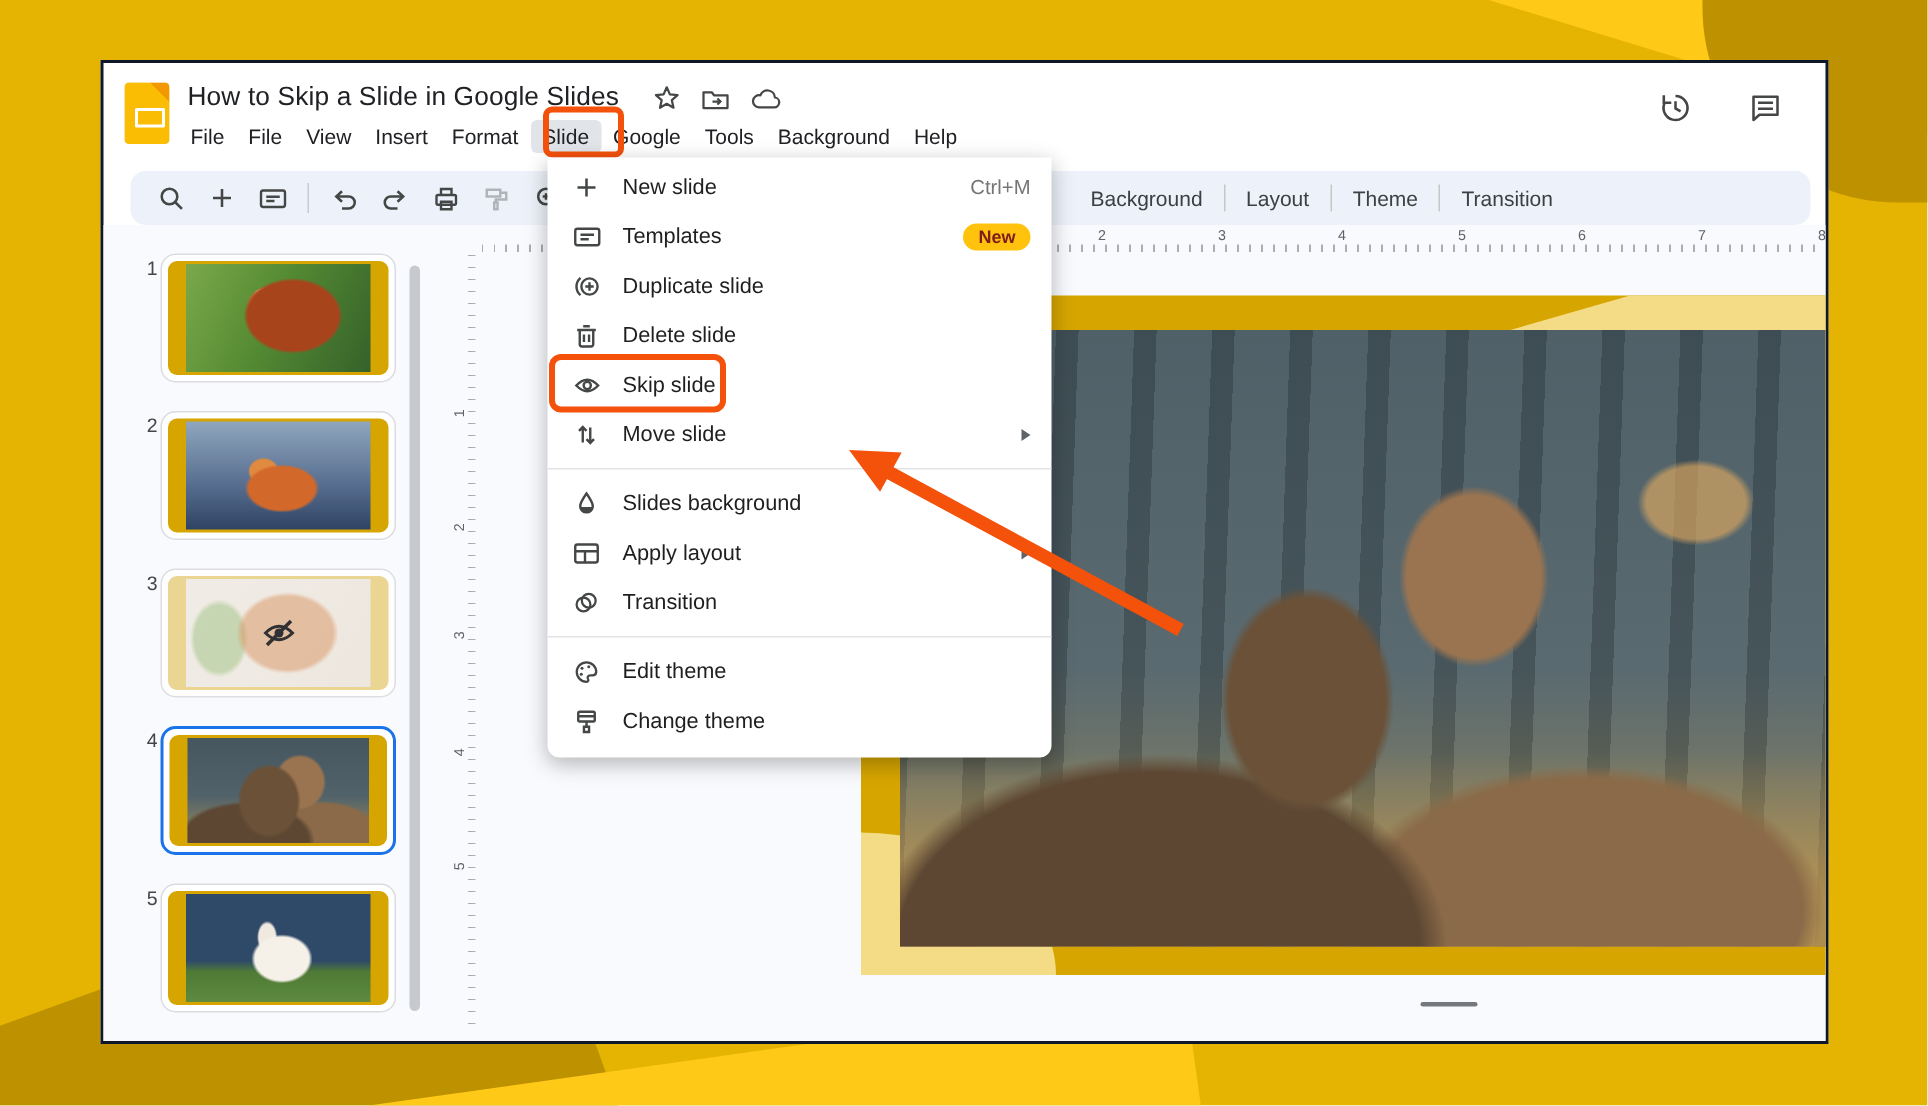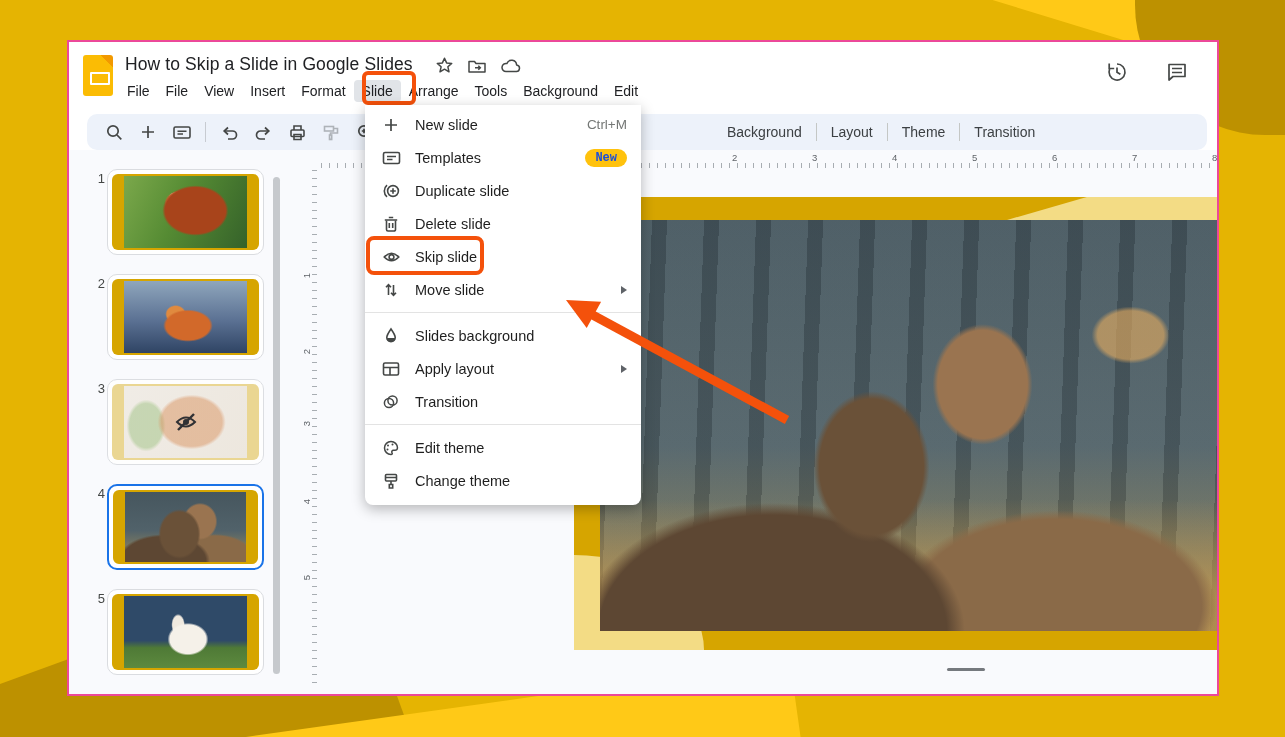--- a/index.html
+++ b/index.html
@@ -8,21 +8,21 @@
 
   
   .dec { position:absolute; }
   .dec-band-tr { left:930px; top:-70px; width:470px; height:120px; background:#FFC917; transform:rotate(17deg); }
   .dec-dark-tr { left:990px; top:-74px; width:300px; height:62px; background:#BD9100; transform:rotate(17deg); }
   .dec-corner-tr { right:-30px; top:-40px; width:180px; height:175px; background:#BD9100; border-bottom-left-radius:130px; }
   .dec-dark-bl { left:-120px; top:640px; width:520px; height:220px; background:#BD9100; transform:rotate(-20deg); }
   .dec-band-bl { left:140px; top:706px; width:660px; height:100px; background:#FFC917; transform:rotate(-8deg); }
 
   
-  .win { position:absolute; left:67px; top:40px; width:1152px; height:656px; background:#ffffff; border:2px solid #ec4899; }
+  .win { position:absolute; left:67px; top:40px; width:1152px; height:656px; background:#ffffff; border:2px solid #0f172a; }
   .content-bg { position:absolute; left:0; top:108px; right:0; bottom:0; background:#F9FAFD; }
 
   
   .logo { position:absolute; left:14px; top:13px; width:30px; height:41px; background:#FBBC04; border-radius:3px;
           background-image:linear-gradient(225deg, #F29900 0 9px, #FBBC04 9px); }
   .logo::after { content:""; position:absolute; left:7px; top:17px; width:16px; height:9px; border:2.5px solid #fff; border-radius:1px; }
   .doc-title { position:absolute; left:56px; top:12px; font-size:17.5px; color:#202124; letter-spacing:.1px; }
   .doc-icons { position:absolute; left:366px; top:14px; display:flex; gap:13px; align-items:center; color:#444746; }
   .hdr-right { position:absolute; right:28px; top:18px; display:flex; gap:36px; align-items:center; color:#444746; }
   .menubar { position:absolute; left:50px; top:38px; display:flex; align-items:center; font-size:14px; color:#202124; }
@@ -96,26 +96,26 @@
       radial-gradient(86px 104px at 62% 40%, #9A7450 0 52%, transparent 58%),
       radial-gradient(60px 44px at 86% 28%, rgba(235,175,95,.6) 0 55%, transparent 65%),
       radial-gradient(300px 200px at 28% 100%, #5D4733 0 58%, transparent 64%),
       radial-gradient(250px 150px at 74% 94%, #8A6A48 0 58%, transparent 64%),
       linear-gradient(180deg, rgba(0,0,0,0) 68%, rgba(190,150,80,.75) 92%),
       repeating-linear-gradient(92deg, rgba(25,35,40,.26) 0 15px, rgba(120,140,145,.10) 15px 52px),
       linear-gradient(180deg, #4B5B63 0%, #56666C 55%, #7D7A60 80%, #A08A5C 100%); }
   .notes-handle { position:absolute; left:878px; top:626px; width:38px; height:3px; background:#75797E; border-radius:2px; }
 
   
-  .menu { position:absolute; left:296px; top:63px; width:276px; background:#fff; border-radius:0 0 8px 8px;
+  .menu { position:absolute; left:296px; top:63px; width:336px; background:#fff; border-radius:0 0 8px 8px;
           box-shadow:0 4px 14px rgba(0,0,0,.28); padding:3px 0 8px; z-index:50; }
   .mi { height:33px; display:flex; align-items:center; padding:0 14px 0 16px; font-size:14.5px; color:#1F1F1F; }
   .mi .ic { width:20px; display:flex; justify-content:center; margin-right:14px; color:#444746; }
   .mi .shortcut { margin-left:auto; font-size:13.5px; color:#747775; }
-  .mi .badge { margin-left:auto; background:#FFC20D; color:#1d4ed8; font-size:12px; font-weight:bold; padding:2px 10px; border-radius:10px;font-family:Liberation Mono, monospace; }
+  .mi .badge { margin-left:auto; background:#FFC20D; color:#7f1d1d; font-size:12px; font-weight:bold; padding:2px 10px; border-radius:10px; }
   .mi .subarrow { margin-left:auto; width:0; height:0; border-left:6px solid #5F6368; border-top:4px solid transparent; border-bottom:4px solid transparent; }
   .msep { height:1px; background:#E3E3E3; margin:6px 0; }
 
   .arrow-svg { position:absolute; left:430px; top:230px; z-index:60; pointer-events:none; }
   svg { display:block; }
 </style>
 </head>
 <body>
 
 <div class="stage">
@@ -165,24 +165,24 @@
       </span>
     </div>
 
     <div class="menubar">
       <span>File</span>
       <span>File</span>
       <span>View</span>
       <span>Insert</span>
       <span>Format</span>
       <span class="active">Slide</span>
-      <span>Arrange</span>
+      <span>Google</span>
       <span>Tools</span>
       <span>Background</span>
-      <span>Edit</span>
+      <span>Help</span>
     </div>
 
     <div class="toolbar">
       <span class="tbtn">
         <svg width="18" height="18" viewBox="0 0 18 18">
             <circle cx="8" cy="8" r="5.2" fill="none" stroke="#444746" stroke-width="1.7"></circle>
             <path d="M12 12l4.3 4.3" stroke="#444746" stroke-width="1.7"></path>
           </svg>
       </span>
       <span class="tbtn">

